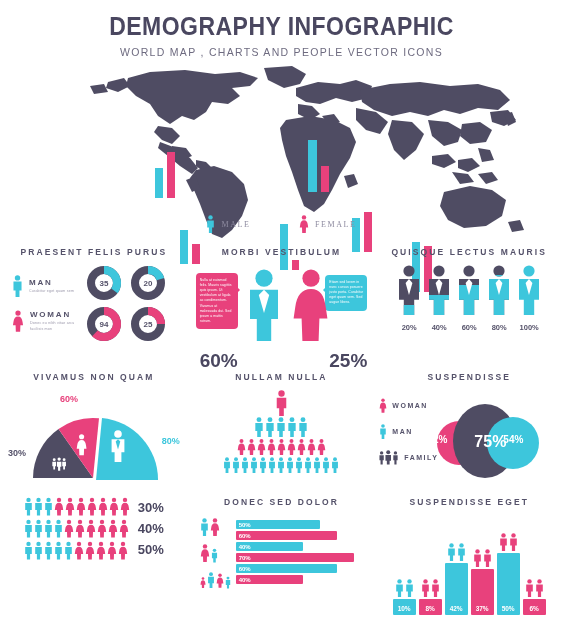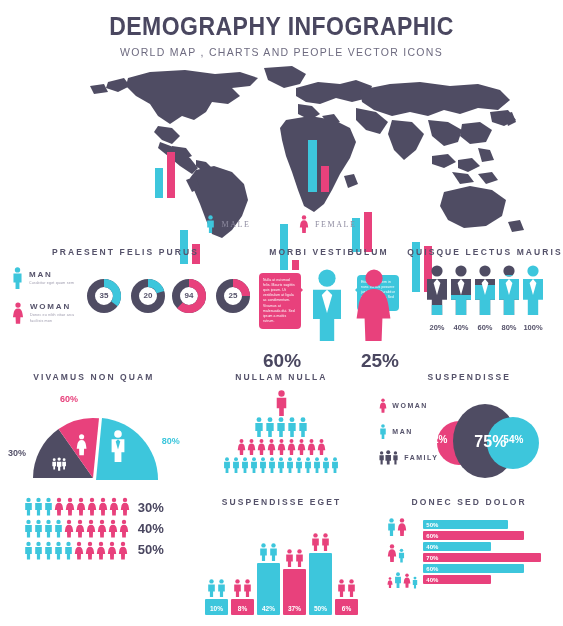--- a/index.html
+++ b/index.html
@@ -41,21 +41,21 @@
     letter-spacing: 2.1px; color: #55526a; margin-bottom: 8px;
   }
 
   
   .p1-body { display: flex; align-items: center; padding-left: 12px; gap: 4px; }
   .p1-rows { display: flex; flex-direction: column; gap: 9px; }
   .p1-row { display: flex; align-items: center; gap: 6px; }
   .p1-text { width: 52px; }
   .p1-name { font-size: 8px; letter-spacing: 1.8px; color: #55526a; font-weight: 700; }
   .p1-desc { font-size: 3.6px; color: #9a97aa; line-height: 1.45; margin-top: 2px; letter-spacing: .2px; }
-  .donuts { display: flex; flex-direction: row; gap: 5px; }
+  .donuts { display: flex; flex-direction: column; gap: 5px; }
   .donut-row { display: flex; gap: 8px; }
   .donut { position: relative; width: 36px; height: 36px; }
   .donut-val {
     position: absolute; inset: 0; display: flex; align-items: center; justify-content: center;
     font-size: 8px; font-weight: 700; color: #55526a;
   }
 
   
   .p2-body { position: relative; height: 105px; }
   .bubble {
@@ -71,21 +71,21 @@
   }
   .bubble.right:after {
     content:''; position:absolute; left:-7px; top:10px;
     border:5px solid transparent; border-right-color:#3dc6dc;
   }
   .bigpct {
     position: absolute; bottom: -2px; font-size: 19px; font-weight: 700; color: #4a4760;
   }
 
   
-  .p3-body { display: flex; justify-content: center; align-items: flex-end; }
+  .p3-body { display: flex; justify-content: center; align-items: flex-end; gap: 6px; }
   .p3-item { text-align: center; }
   .p3-lab { font-size: 7.5px; font-weight: 700; color: #55526a; margin-top: 4px; }
 
   
   .p4-body { position: relative; height: 100px; }
   .p4-lab { position: absolute; font-size: 9px; font-weight: 700; }
 
   
   .pyr { display: flex; flex-direction: column; align-items: center; gap: 1px; }
   .pyr-row { display: flex; gap: 1px; }
@@ -727,116 +727,20 @@
         </div>
         <div class="p7-pcts">
           <span class="p7-pct">30%</span>
           <span class="p7-pct">40%</span>
           <span class="p7-pct">50%</span>
         </div>
       </div>
     </div>
 
     <div class="panel">
-      <div class="panel-title">SUSPENDISSE EGET</div>
-      <div class="p9-body" id="cols">
-          <div class="p9-col">
-            <div class="p9-icons">
-              <svg width="9" height="18" viewBox="0 0 9 18">
-                <circle cx="4.5" cy="2.4" r="2.2" fill="#3dc6dc"></circle>
-                <path d="M1.2 5.4h6.6v7.2H6.1V18H2.9v-5.4H1.2Z" fill="#3dc6dc"></path>
-              </svg>
-              <svg width="9" height="18" viewBox="0 0 9 18">
-                <circle cx="4.5" cy="2.4" r="2.2" fill="#3dc6dc"></circle>
-                <path d="M1.2 5.4h6.6v7.2H6.1V18H2.9v-5.4H1.2Z" fill="#3dc6dc"></path>
-              </svg>
-            </div>
-            <div class="p9-bar" style="height:16px; background:#3dc6dc;">
-              <span class="p9-val">10%</span>
-            </div>
-          </div>
-          <div class="p9-col">
-            <div class="p9-icons">
-              <svg width="9" height="18" viewBox="0 0 9 18">
-                <circle cx="4.5" cy="2.4" r="2.2" fill="#e8417c"></circle>
-                <path d="M1.2 5.4h6.6v7.2H6.1V18H2.9v-5.4H1.2Z" fill="#e8417c"></path>
-              </svg>
-              <svg width="9" height="18" viewBox="0 0 9 18">
-                <circle cx="4.5" cy="2.4" r="2.2" fill="#e8417c"></circle>
-                <path d="M1.2 5.4h6.6v7.2H6.1V18H2.9v-5.4H1.2Z" fill="#e8417c"></path>
-              </svg>
-            </div>
-            <div class="p9-bar" style="height:16px; background:#e8417c;">
-              <span class="p9-val">8%</span>
-            </div>
-          </div>
-          <div class="p9-col">
-            <div class="p9-icons">
-              <svg width="9" height="18" viewBox="0 0 9 18">
-                <circle cx="4.5" cy="2.4" r="2.2" fill="#3dc6dc"></circle>
-                <path d="M1.2 5.4h6.6v7.2H6.1V18H2.9v-5.4H1.2Z" fill="#3dc6dc"></path>
-              </svg>
-              <svg width="9" height="18" viewBox="0 0 9 18">
-                <circle cx="4.5" cy="2.4" r="2.2" fill="#3dc6dc"></circle>
-                <path d="M1.2 5.4h6.6v7.2H6.1V18H2.9v-5.4H1.2Z" fill="#3dc6dc"></path>
-              </svg>
-            </div>
-            <div class="p9-bar" style="height:52.08px; background:#3dc6dc;">
-              <span class="p9-val">42%</span>
-            </div>
-          </div>
-          <div class="p9-col">
-            <div class="p9-icons">
-              <svg width="9" height="18" viewBox="0 0 9 18">
-                <circle cx="4.5" cy="2.4" r="2.2" fill="#e8417c"></circle>
-                <path d="M1.2 5.4h6.6v7.2H6.1V18H2.9v-5.4H1.2Z" fill="#e8417c"></path>
-              </svg>
-              <svg width="9" height="18" viewBox="0 0 9 18">
-                <circle cx="4.5" cy="2.4" r="2.2" fill="#e8417c"></circle>
-                <path d="M1.2 5.4h6.6v7.2H6.1V18H2.9v-5.4H1.2Z" fill="#e8417c"></path>
-              </svg>
-            </div>
-            <div class="p9-bar" style="height:45.88px; background:#e8417c;">
-              <span class="p9-val">37%</span>
-            </div>
-          </div>
-          <div class="p9-col">
-            <div class="p9-icons">
-              <svg width="9" height="18" viewBox="0 0 9 18">
-                <circle cx="4.5" cy="2.4" r="2.2" fill="#e8417c"></circle>
-                <path d="M1.2 5.4h6.6v7.2H6.1V18H2.9v-5.4H1.2Z" fill="#e8417c"></path>
-              </svg>
-              <svg width="9" height="18" viewBox="0 0 9 18">
-                <circle cx="4.5" cy="2.4" r="2.2" fill="#e8417c"></circle>
-                <path d="M1.2 5.4h6.6v7.2H6.1V18H2.9v-5.4H1.2Z" fill="#e8417c"></path>
-              </svg>
-            </div>
-            <div class="p9-bar" style="height:62px; background:#3dc6dc;">
-              <span class="p9-val">50%</span>
-            </div>
-          </div>
-          <div class="p9-col">
-            <div class="p9-icons">
-              <svg width="9" height="18" viewBox="0 0 9 18">
-                <circle cx="4.5" cy="2.4" r="2.2" fill="#e8417c"></circle>
-                <path d="M1.2 5.4h6.6v7.2H6.1V18H2.9v-5.4H1.2Z" fill="#e8417c"></path>
-              </svg>
-              <svg width="9" height="18" viewBox="0 0 9 18">
-                <circle cx="4.5" cy="2.4" r="2.2" fill="#e8417c"></circle>
-                <path d="M1.2 5.4h6.6v7.2H6.1V18H2.9v-5.4H1.2Z" fill="#e8417c"></path>
-              </svg>
-            </div>
-            <div class="p9-bar" style="height:16px; background:#e8417c;">
-              <span class="p9-val">6%</span>
-            </div>
-          </div>
-        </div>
-    </div>
-
-    <div class="panel">
       <div class="panel-title">DONEC SED DOLOR</div>
       <div class="p8-body">
         <div class="p8-icons">
           <div class="p8-iconrow">
             <svg width="9" height="20" viewBox="0 0 9 18">
               <circle cx="4.5" cy="2.4" r="2.2" fill="#3dc6dc"></circle>
                 <path d="M1.2 5.4h6.6v7.2H6.1V18H2.9v-5.4H1.2Z" fill="#3dc6dc"></path>
             </svg>
             <svg width="10" height="20" viewBox="0 0 10 18">
               <circle cx="5" cy="2.4" r="2.2" fill="#e8417c"></circle>
@@ -887,14 +791,110 @@
             </div>
             <div class="p8-bar" style="width:101.14285714285714px; background:#3dc6dc;">
               <span class="p8-bar-lab">60%</span>
             </div>
             <div class="p8-bar" style="width:67.42857142857143px; background:#e8417c;">
               <span class="p8-bar-lab">40%</span>
             </div>
           </div>
       </div>
     </div>
+
+    <div class="panel">
+      <div class="panel-title">SUSPENDISSE EGET</div>
+      <div class="p9-body" id="cols">
+          <div class="p9-col">
+            <div class="p9-icons">
+              <svg width="9" height="18" viewBox="0 0 9 18">
+                <circle cx="4.5" cy="2.4" r="2.2" fill="#3dc6dc"></circle>
+                <path d="M1.2 5.4h6.6v7.2H6.1V18H2.9v-5.4H1.2Z" fill="#3dc6dc"></path>
+              </svg>
+              <svg width="9" height="18" viewBox="0 0 9 18">
+                <circle cx="4.5" cy="2.4" r="2.2" fill="#3dc6dc"></circle>
+                <path d="M1.2 5.4h6.6v7.2H6.1V18H2.9v-5.4H1.2Z" fill="#3dc6dc"></path>
+              </svg>
+            </div>
+            <div class="p9-bar" style="height:16px; background:#3dc6dc;">
+              <span class="p9-val">10%</span>
+            </div>
+          </div>
+          <div class="p9-col">
+            <div class="p9-icons">
+              <svg width="9" height="18" viewBox="0 0 9 18">
+                <circle cx="4.5" cy="2.4" r="2.2" fill="#e8417c"></circle>
+                <path d="M1.2 5.4h6.6v7.2H6.1V18H2.9v-5.4H1.2Z" fill="#e8417c"></path>
+              </svg>
+              <svg width="9" height="18" viewBox="0 0 9 18">
+                <circle cx="4.5" cy="2.4" r="2.2" fill="#e8417c"></circle>
+                <path d="M1.2 5.4h6.6v7.2H6.1V18H2.9v-5.4H1.2Z" fill="#e8417c"></path>
+              </svg>
+            </div>
+            <div class="p9-bar" style="height:16px; background:#e8417c;">
+              <span class="p9-val">8%</span>
+            </div>
+          </div>
+          <div class="p9-col">
+            <div class="p9-icons">
+              <svg width="9" height="18" viewBox="0 0 9 18">
+                <circle cx="4.5" cy="2.4" r="2.2" fill="#3dc6dc"></circle>
+                <path d="M1.2 5.4h6.6v7.2H6.1V18H2.9v-5.4H1.2Z" fill="#3dc6dc"></path>
+              </svg>
+              <svg width="9" height="18" viewBox="0 0 9 18">
+                <circle cx="4.5" cy="2.4" r="2.2" fill="#3dc6dc"></circle>
+                <path d="M1.2 5.4h6.6v7.2H6.1V18H2.9v-5.4H1.2Z" fill="#3dc6dc"></path>
+              </svg>
+            </div>
+            <div class="p9-bar" style="height:52.08px; background:#3dc6dc;">
+              <span class="p9-val">42%</span>
+            </div>
+          </div>
+          <div class="p9-col">
+            <div class="p9-icons">
+              <svg width="9" height="18" viewBox="0 0 9 18">
+                <circle cx="4.5" cy="2.4" r="2.2" fill="#e8417c"></circle>
+                <path d="M1.2 5.4h6.6v7.2H6.1V18H2.9v-5.4H1.2Z" fill="#e8417c"></path>
+              </svg>
+              <svg width="9" height="18" viewBox="0 0 9 18">
+                <circle cx="4.5" cy="2.4" r="2.2" fill="#e8417c"></circle>
+                <path d="M1.2 5.4h6.6v7.2H6.1V18H2.9v-5.4H1.2Z" fill="#e8417c"></path>
+              </svg>
+            </div>
+            <div class="p9-bar" style="height:45.88px; background:#e8417c;">
+              <span class="p9-val">37%</span>
+            </div>
+          </div>
+          <div class="p9-col">
+            <div class="p9-icons">
+              <svg width="9" height="18" viewBox="0 0 9 18">
+                <circle cx="4.5" cy="2.4" r="2.2" fill="#e8417c"></circle>
+                <path d="M1.2 5.4h6.6v7.2H6.1V18H2.9v-5.4H1.2Z" fill="#e8417c"></path>
+              </svg>
+              <svg width="9" height="18" viewBox="0 0 9 18">
+                <circle cx="4.5" cy="2.4" r="2.2" fill="#e8417c"></circle>
+                <path d="M1.2 5.4h6.6v7.2H6.1V18H2.9v-5.4H1.2Z" fill="#e8417c"></path>
+              </svg>
+            </div>
+            <div class="p9-bar" style="height:62px; background:#3dc6dc;">
+              <span class="p9-val">50%</span>
+            </div>
+          </div>
+          <div class="p9-col">
+            <div class="p9-icons">
+              <svg width="9" height="18" viewBox="0 0 9 18">
+                <circle cx="4.5" cy="2.4" r="2.2" fill="#e8417c"></circle>
+                <path d="M1.2 5.4h6.6v7.2H6.1V18H2.9v-5.4H1.2Z" fill="#e8417c"></path>
+              </svg>
+              <svg width="9" height="18" viewBox="0 0 9 18">
+                <circle cx="4.5" cy="2.4" r="2.2" fill="#e8417c"></circle>
+                <path d="M1.2 5.4h6.6v7.2H6.1V18H2.9v-5.4H1.2Z" fill="#e8417c"></path>
+              </svg>
+            </div>
+            <div class="p9-bar" style="height:16px; background:#e8417c;">
+              <span class="p9-val">6%</span>
+            </div>
+          </div>
+        </div>
+    </div>
   </div>
 </div>
 
 </body></html>

